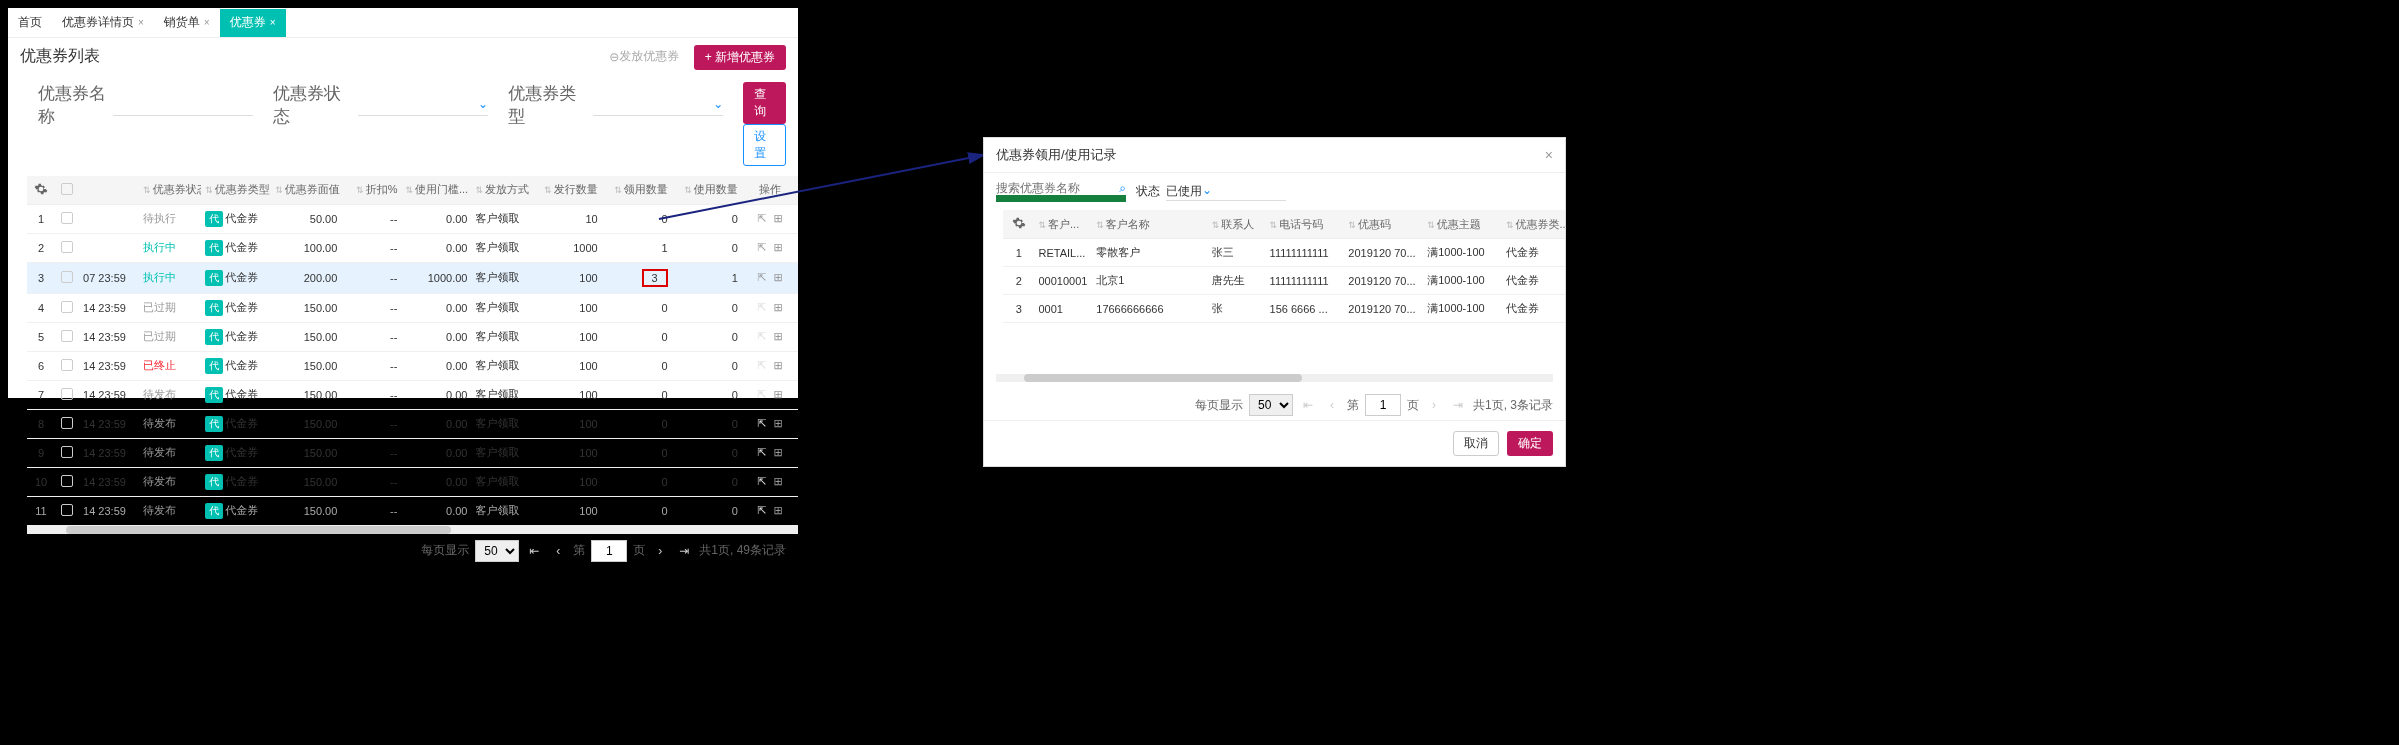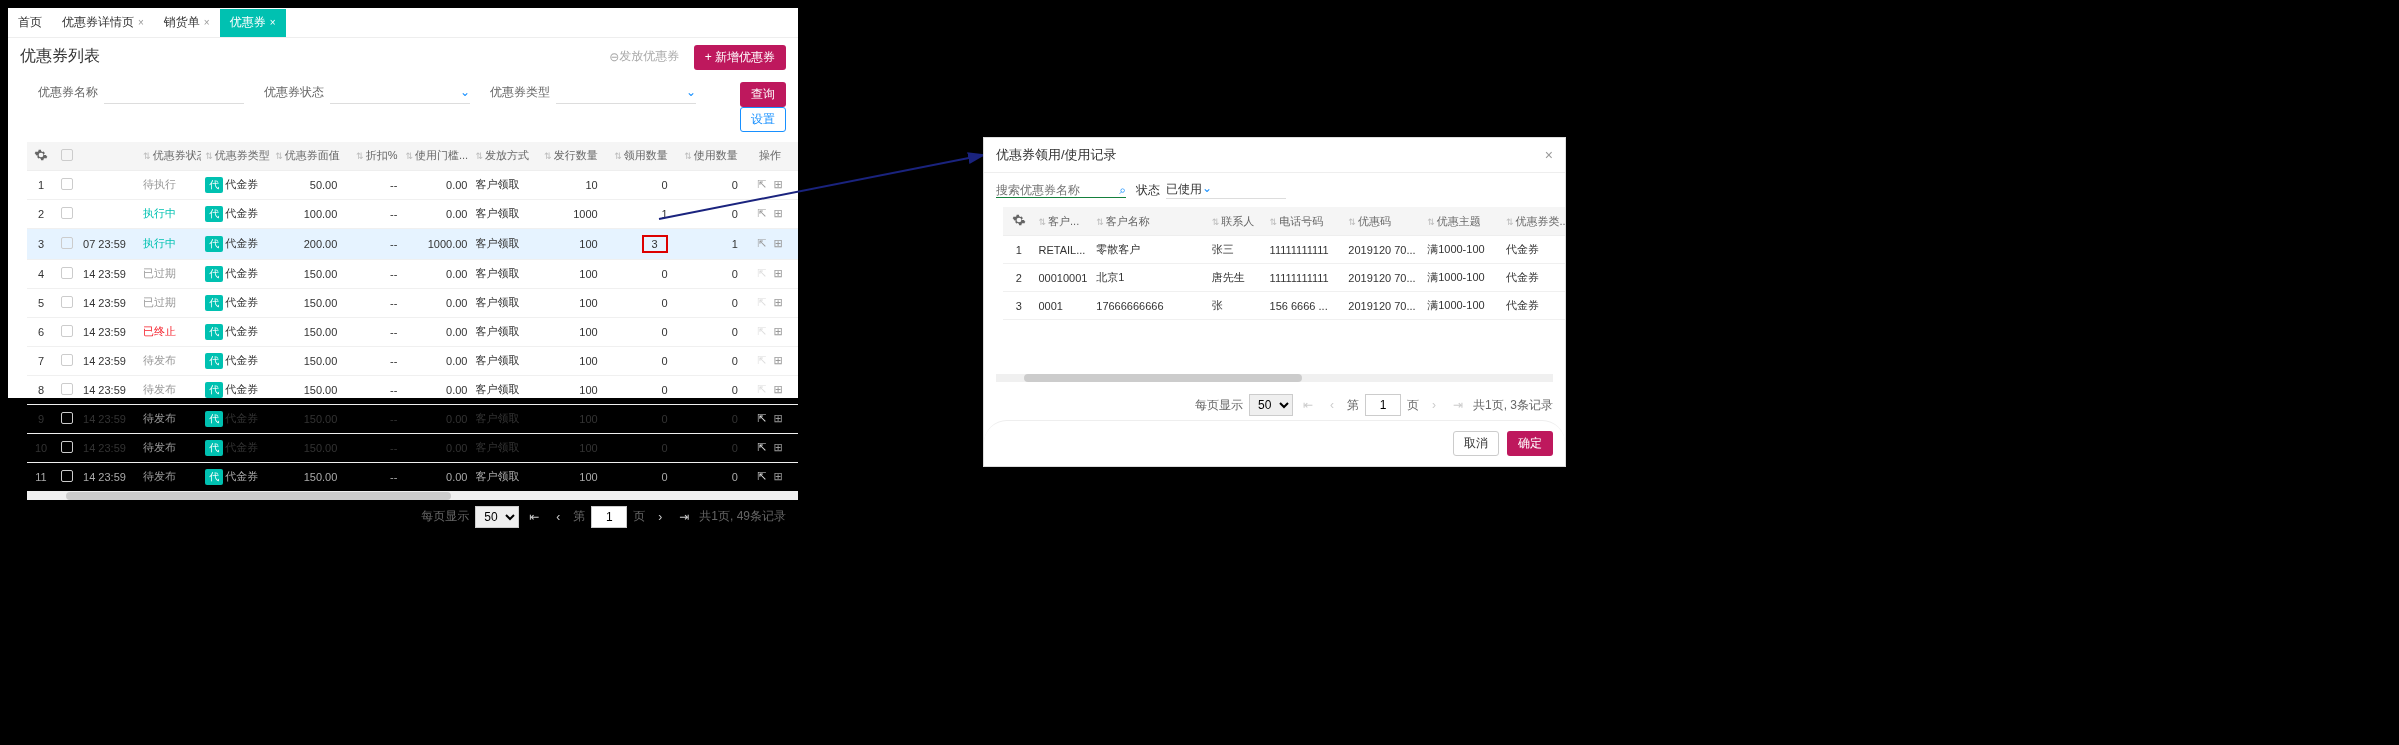--- a/index.html
+++ b/index.html
@@ -13,21 +13,21 @@
 .tab.active .close { color: #fff; }
 .title-bar { display: flex; align-items: center; justify-content: space-between; padding: 6px 12px; }
 .title-bar h2 { font-size: 16px; font-weight: 500; }
 .btn { display: inline-flex; align-items: center; justify-content: center; padding: 3px 10px; border-radius: 3px; font-size: 12px; cursor: pointer; border: 1px solid transparent; }
 .btn-ghost { color: #aaa; }
 .btn-primary { background: #be185d; color: #fff; }
 .btn-outline { border: 1px solid #1890ff; color: #1890ff; background: #fff; }
 .btn-default { border: 1px solid #ccc; color: #333; background: #fff; }
 .filters { display: flex; align-items: flex-start; gap: 20px; padding: 6px 12px 10px 30px; }
 .filter-item { display: flex; align-items: center; gap: 6px; }
-.filter-item label { color: #666; font-size: 12px; }
+.filter-item label { color: #666; font-size: 17px; }
 .filter-input { border: none; border-bottom: 1px solid #ddd; width: 140px; height: 22px; outline: none; }
 .filter-select { border: none; border-bottom: 1px solid #ddd; width: 140px; height: 22px; display: flex; align-items: center; justify-content: flex-end; color: #1890ff; }
 .filter-actions { display: flex; flex-direction: column; margin-left: auto; }
 .table { width: 100%; border-collapse: collapse; table-layout: fixed; }
 .table th { background: #f5f5f5; padding: 6px 4px; font-weight: 400; color: #666; font-size: 11px; border-bottom: 1px solid #eee; text-align: left; white-space: nowrap; overflow: hidden; }
 .table th.ar, .table td.ar { text-align: right; }
 .table th.ac, .table td.ac { text-align: center; }
 .table td { padding: 6px 4px; font-size: 11px; border-bottom: 1px solid #f0f0f0; white-space: nowrap; overflow: hidden; text-overflow: ellipsis; }
 .table tr.highlight td { background: #e6f3ff; }
 .table tr.dim td { color: #aaa; }
@@ -41,26 +41,26 @@
 .pager { display: flex; align-items: center; justify-content: flex-end; gap: 6px; padding: 6px 12px; font-size: 12px; color: #666; }
 .pager select, .pager input { border: 1px solid #ccc; height: 22px; font-size: 12px; padding: 0 4px; }
 .pager input { width: 36px; text-align: center; }
 .pager .pbtn { width: 18px; height: 18px; display: inline-flex; align-items: center; justify-content: center; color: #ccc; cursor: pointer; }
 .arrow-svg { position: absolute; left: 649px; top: 147px; pointer-events: none; }
 .red-box { border: 2px solid #d00; display: inline-block; padding: 1px 8px; }
 .modal-header { display: flex; align-items: center; justify-content: space-between; padding: 8px 12px; border-bottom: 1px solid #eee; }
 .modal-header h3 { font-size: 13px; font-weight: 500; }
 .modal-close { color: #999; cursor: pointer; font-size: 14px; }
 .modal-filters { display: flex; align-items: center; gap: 10px; padding: 8px 12px; }
-.search-box { display: flex; align-items: center; border-bottom: 1px solid #15803d; width: 130px; }
+.search-box { display: flex; align-items: center; border-bottom: 7px solid #15803d; width: 130px; }
 .search-box input { border: none; outline: none; width: 100%; font-size: 12px; }
 .search-box .sicon { color: #1890ff; }
 .modal-select { display: flex; align-items: center; gap: 6px; }
 .modal-select .sel { border-bottom: 1px solid #ddd; width: 120px; display: flex; justify-content: flex-start; color: #333; }
-.modal-footer { display: flex; align-items: center; justify-content: flex-end; gap: 8px; padding: 10px 12px; border-top: 1px solid #eee; position: absolute; bottom: 0; left: 0; right: 0; background: #fff; border-radius: 23px; }
+.modal-footer { display: flex; align-items: center; justify-content: flex-end; gap: 8px; padding: 10px 12px; border-top: 1px solid #eee; position: absolute; bottom: 0; left: 0; right: 0; background: #fff; }
 .table-wrap { overflow-x: auto; padding-left: 19px; }
 .hscroll { height: 8px; background: #f0f0f0; position: relative; }
 .hscroll::after { content: ''; position: absolute; left: 5%; width: 50%; height: 100%; background: #ccc; border-radius: 4px; }
 .sort-icon { color: #bbb; font-size: 9px; margin-right: 2px; }
 .action-icon { color: #999; margin: 0 2px; cursor: pointer; }
 .action-icon.dim { color: #ddd; }
 </style>
 </head>
 <body>
 

